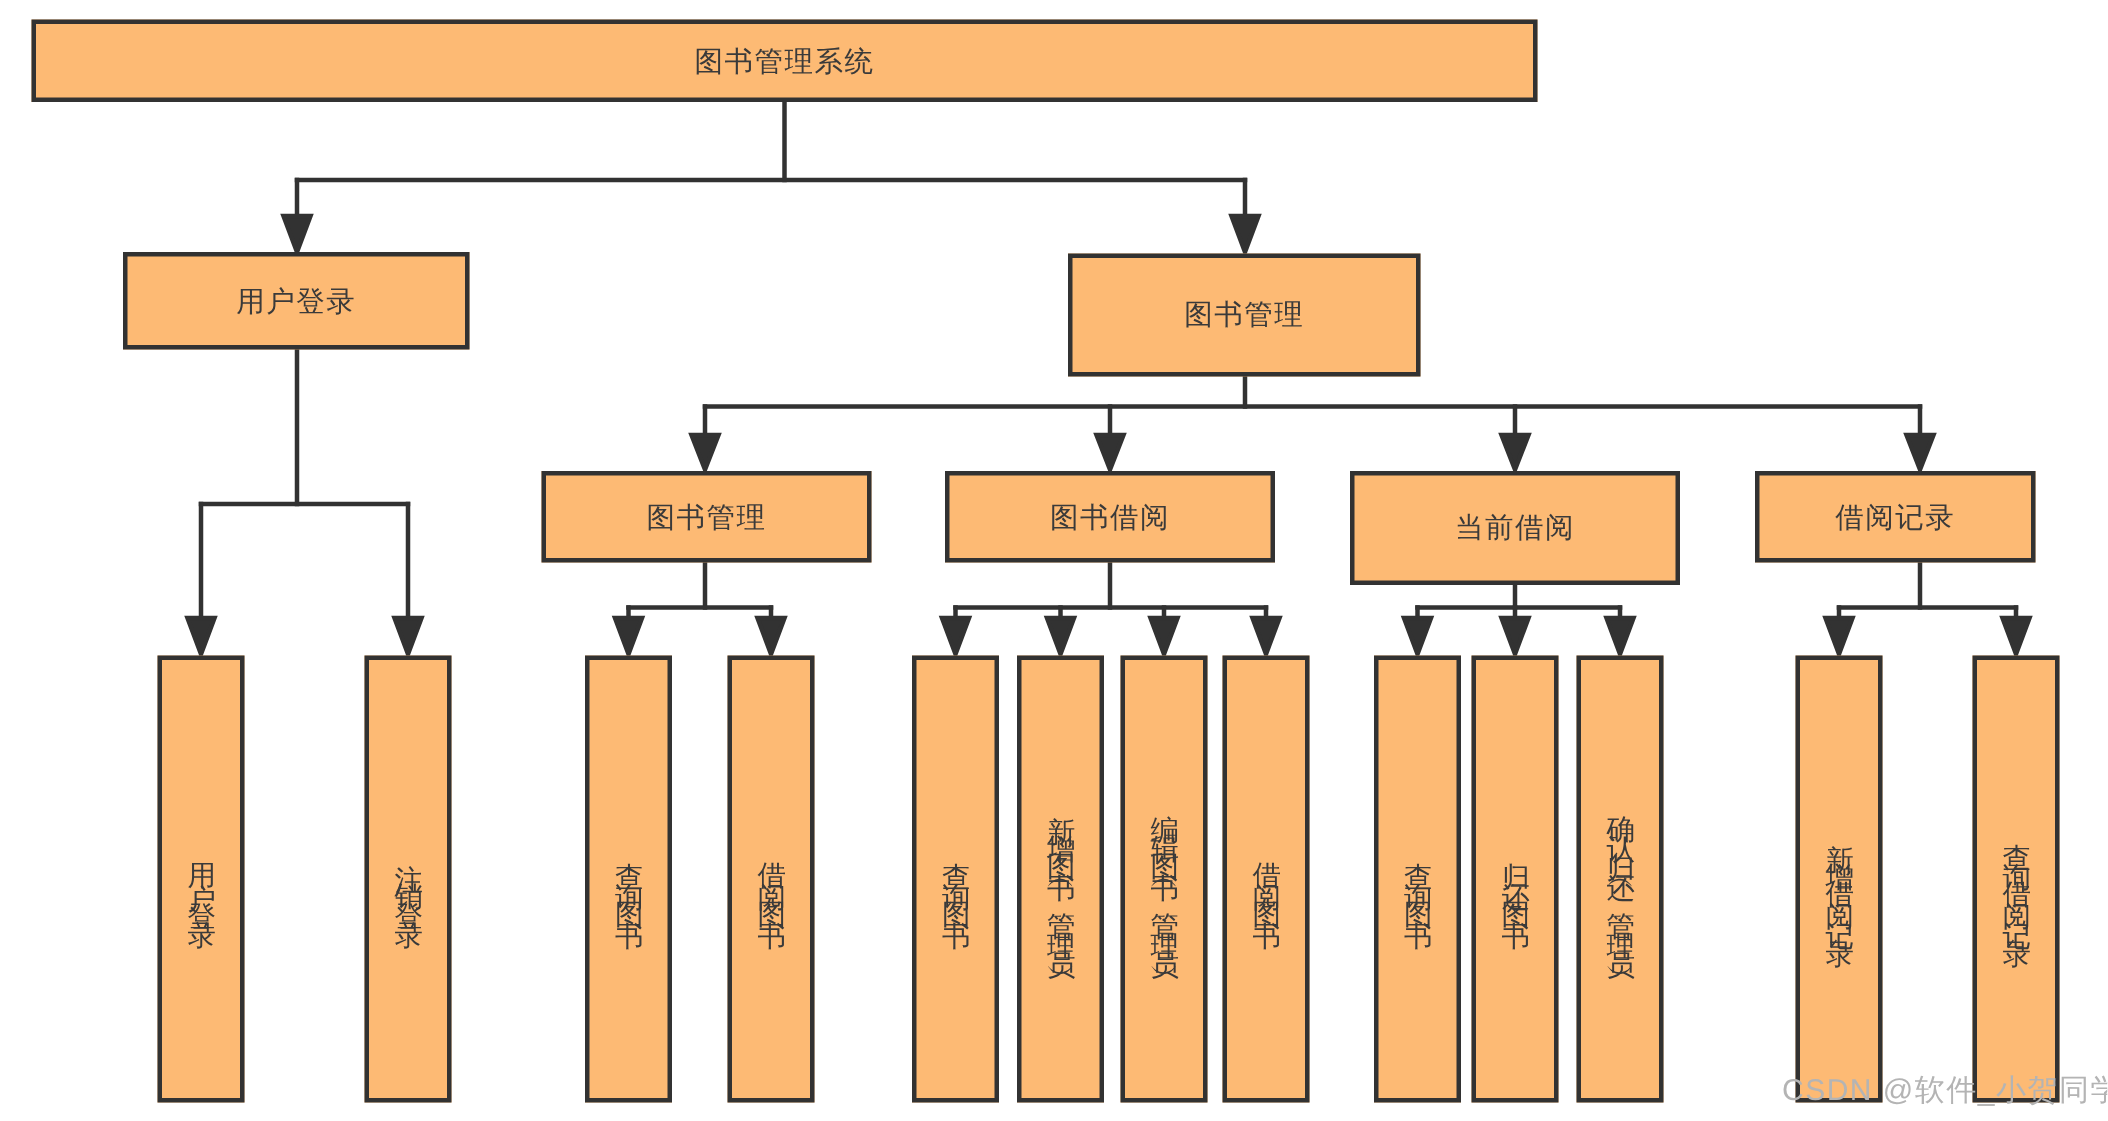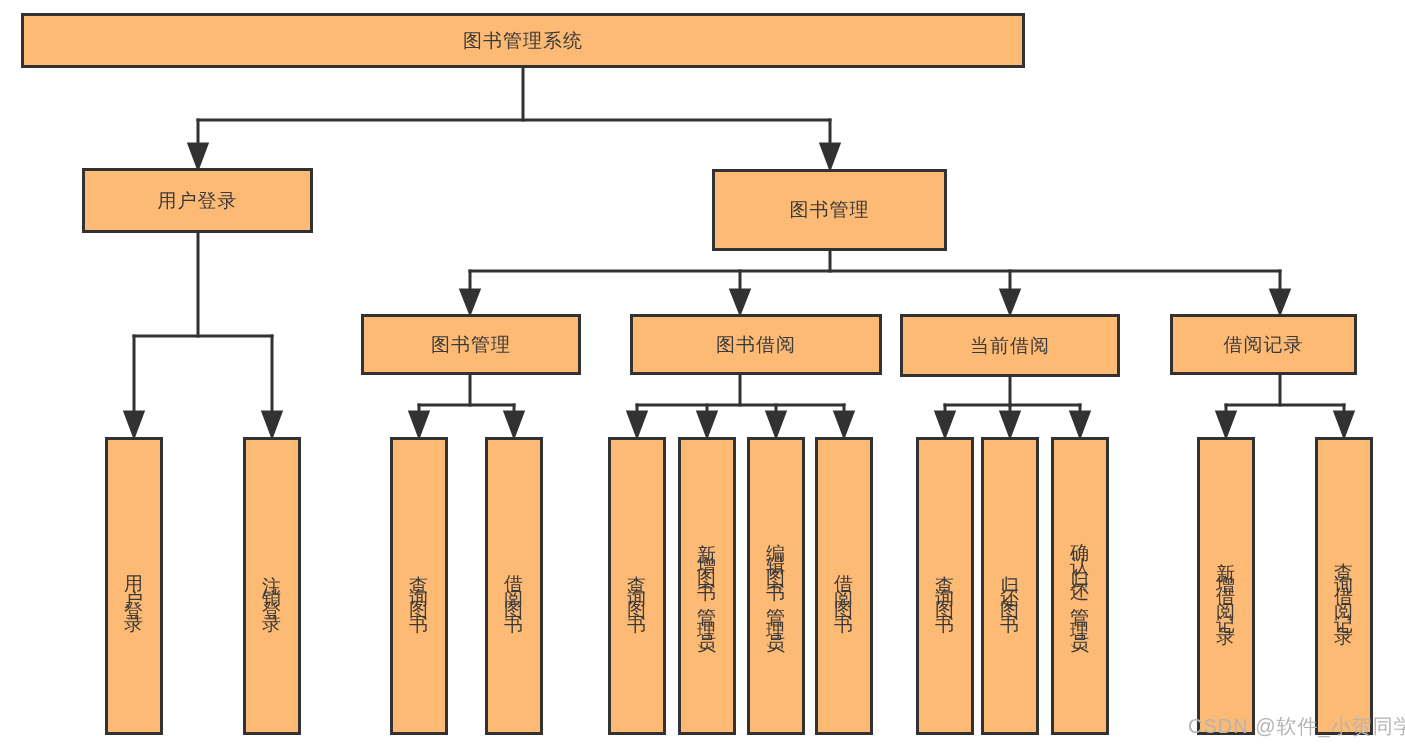--- a/index.html
+++ b/index.html
@@ -97,24 +97,24 @@
   <div class="box" style="left:82px;top:168px;width:231px;height:65px;">
     <span class="hlabel">用户登录</span>
   </div>
   <div class="box" style="left:712px;top:169px;width:235px;height:82px;text-align:right;">
     <span class="hlabel">图书管理</span>
   </div>
 
   <div class="box" style="left:361px;top:314px;width:220px;height:61px;">
     <span class="hlabel">图书管理</span>
   </div>
-  <div class="box" style="left:630px;top:314px;width:252px;height:61px;">
+  <div class="box" style="left:630px;top:314px;width:220px;height:61px;">
     <span class="hlabel">图书借阅</span>
   </div>
-  <div class="box" style="left:900px;top:314px;width:220px;height:63px;">
+  <div class="box" style="left:900px;top:314px;width:220px;height:76px;">
     <span class="hlabel">当前借阅</span>
   </div>
   <div class="box" style="left:1170px;top:314px;width:187px;height:61px;">
     <span class="hlabel">借阅记录</span>
   </div>
 
   <div class="box" style="left:105px;top:437px;width:58px;height:298px;">
     <span class="vtext">用户登录</span>
   </div>
   <div class="box" style="left:243px;top:437px;width:58px;height:298px;">

